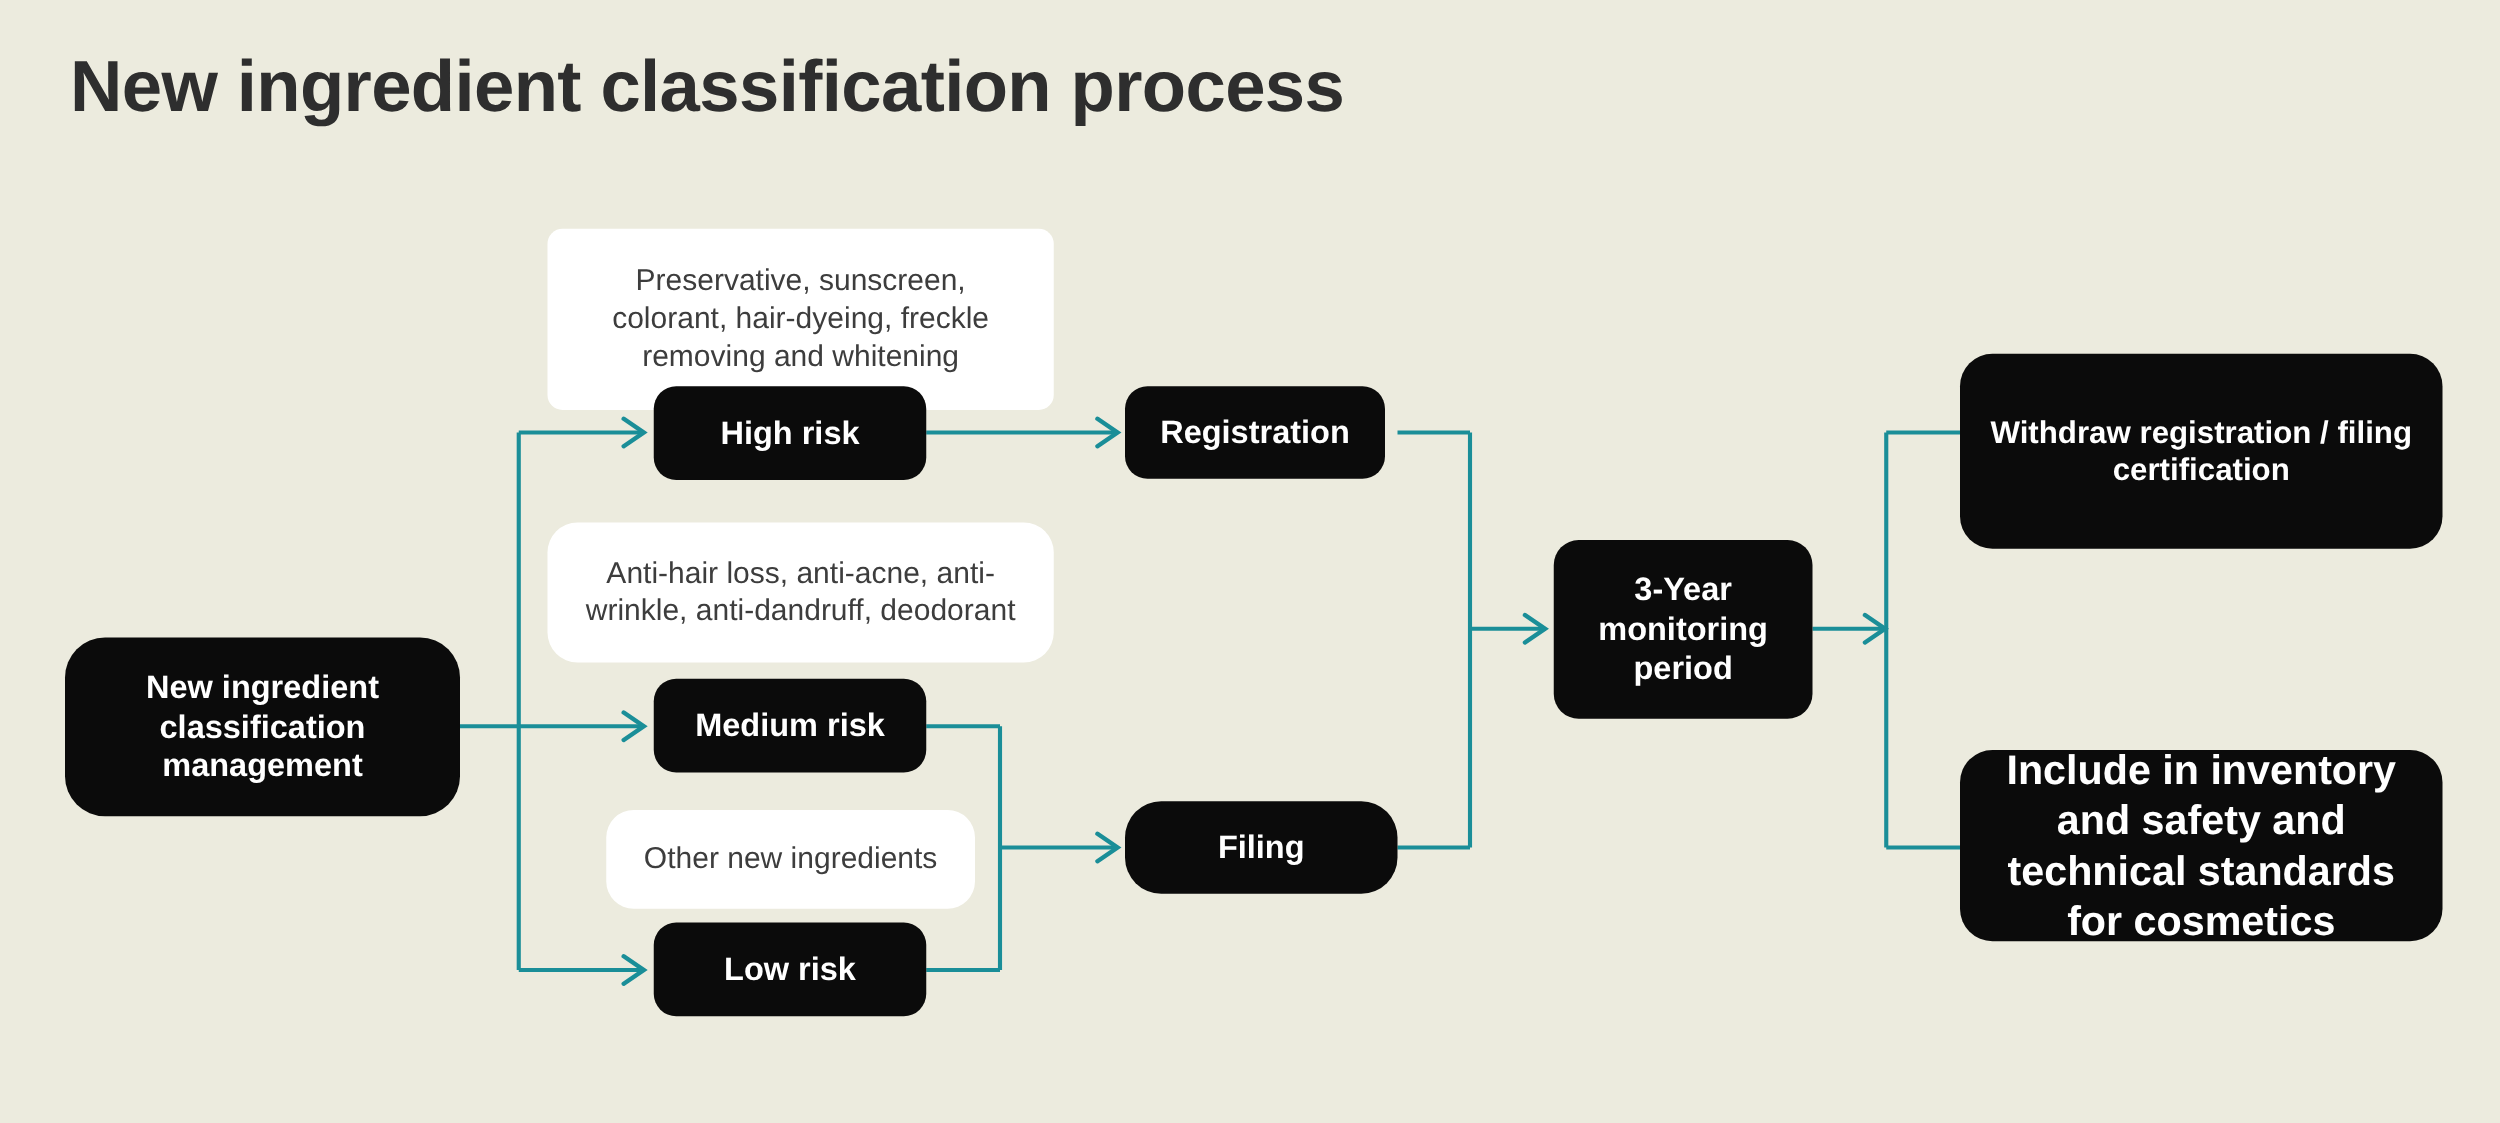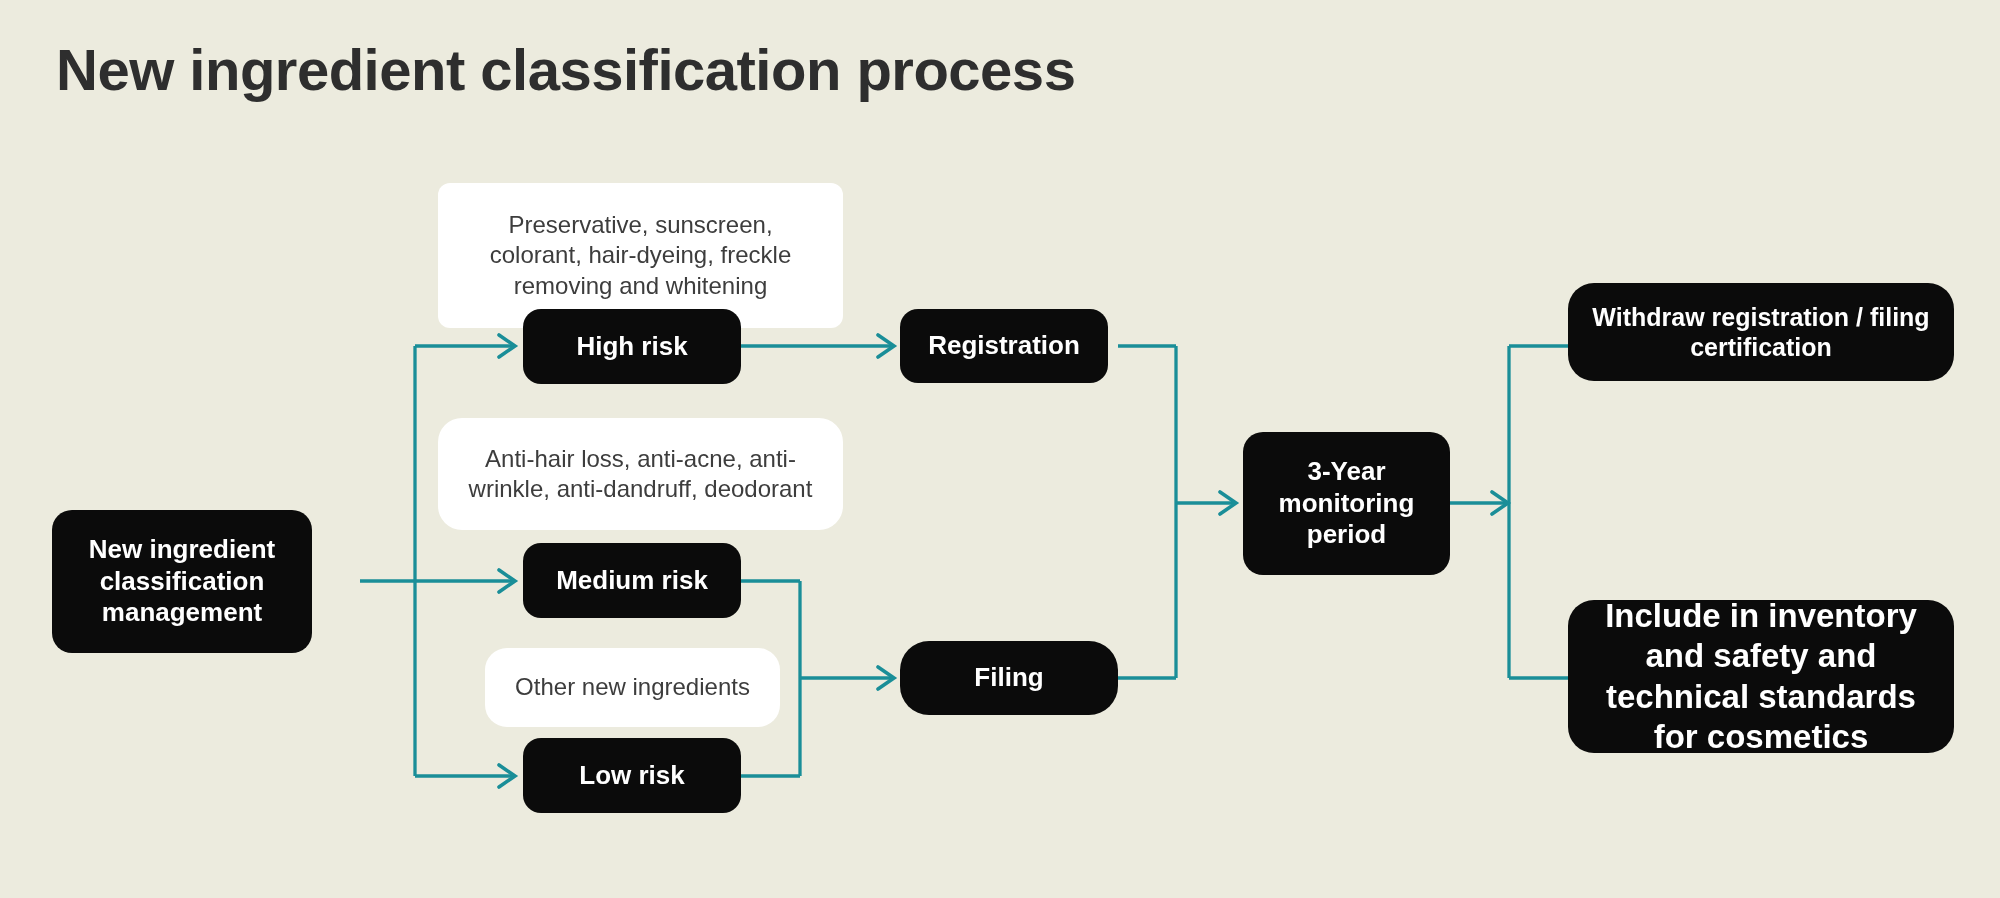--- a/index.html
+++ b/index.html
@@ -87,21 +87,21 @@
     <path d="M1509 346 V678 M1509 346 H1568 M1509 678 H1568"></path>
     <path class="arrowheads" d="M499 335 L515 346 L499 357
              M499 570 L515 581 L499 592
              M499 765 L515 776 L499 787
              M878 335 L894 346 L878 357
              M878 667 L894 678 L878 689
              M1220 492 L1236 503 L1220 514
              M1492 492 L1508 503 L1492 514"></path>
   </svg>
 
-  <div class="node black" style="left:52px; top:510px; width:260px; height:143px; border-radius:20px; font-size:26px; padding:16px 26px;">
+  <div class="node black" style="left:52px; top:510px; width:316px; height:143px; border-radius:32px; font-size:26px; padding:16px 26px;">
     <span>New ingredient classification management</span>
   </div>
 
   <div class="node note" style="left:438px; top:183px; width:405px; height:145px; border-radius:12px; font-size:24px; padding:0 24px;">
     <span>Preservative, sunscreen, colorant, hair-dyeing, freckle removing and whitening</span>
   </div>
 
   <div class="node black" style="left:523px; top:309px; width:218px; height:75px; border-radius:18px; font-size:26px;text-align:right;">
     <span>High risk</span>
   </div>
@@ -127,21 +127,21 @@
   </div>
 
   <div class="node black" style="left:900px; top:641px; width:218px; height:74px; border-radius:29px; font-size:26px;">
     <span>Filing</span>
   </div>
 
   <div class="node black" style="left:1243px; top:432px; width:207px; height:143px; border-radius:20px; font-size:26px; padding:0 3px;">
     <span>3-Year monitoring period</span>
   </div>
 
-  <div class="node black" style="left:1568px; top:283px; width:386px; height:98px; border-radius:26px; font-size:25px; padding:0 22px;">
+  <div class="node black" style="left:1568px; top:283px; width:386px; height:156px; border-radius:26px; font-size:25px; padding:0 22px;">
     <span>Withdraw registration / filing certification</span>
   </div>
 
   <div class="node black" style="left:1568px; top:600px; width:386px; height:153px; border-radius:26px; font-size:33px; padding:0 22px;">
     <span>Include in inventory and safety and technical standards for cosmetics</span>
   </div>
 
 </div>
 
 </body></html>

